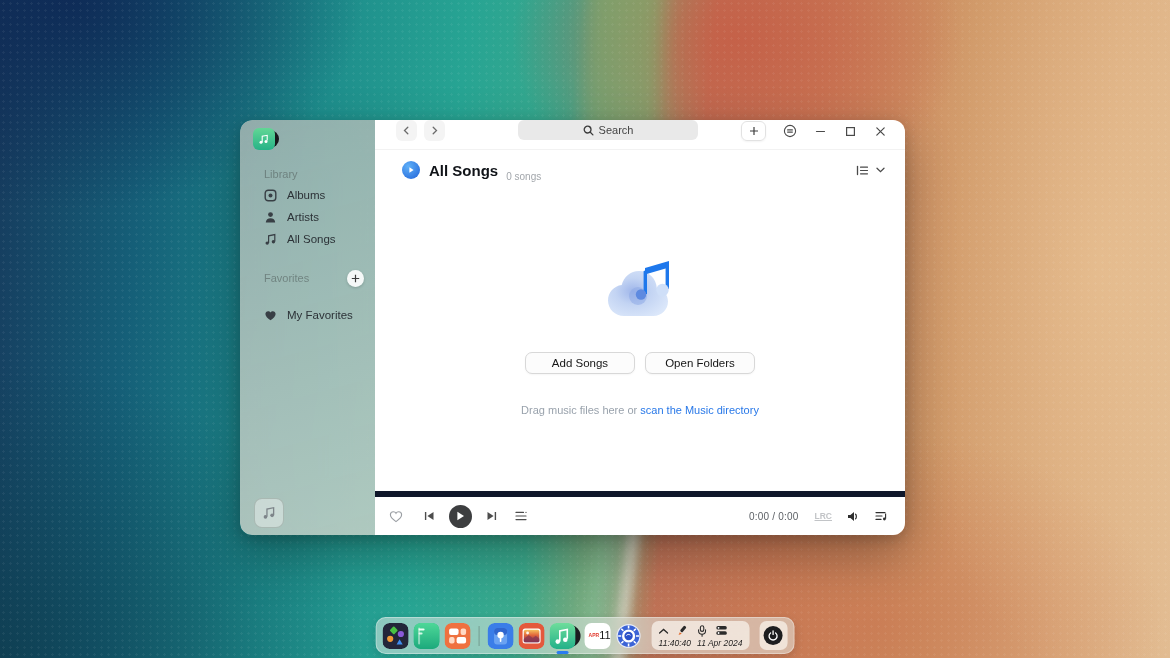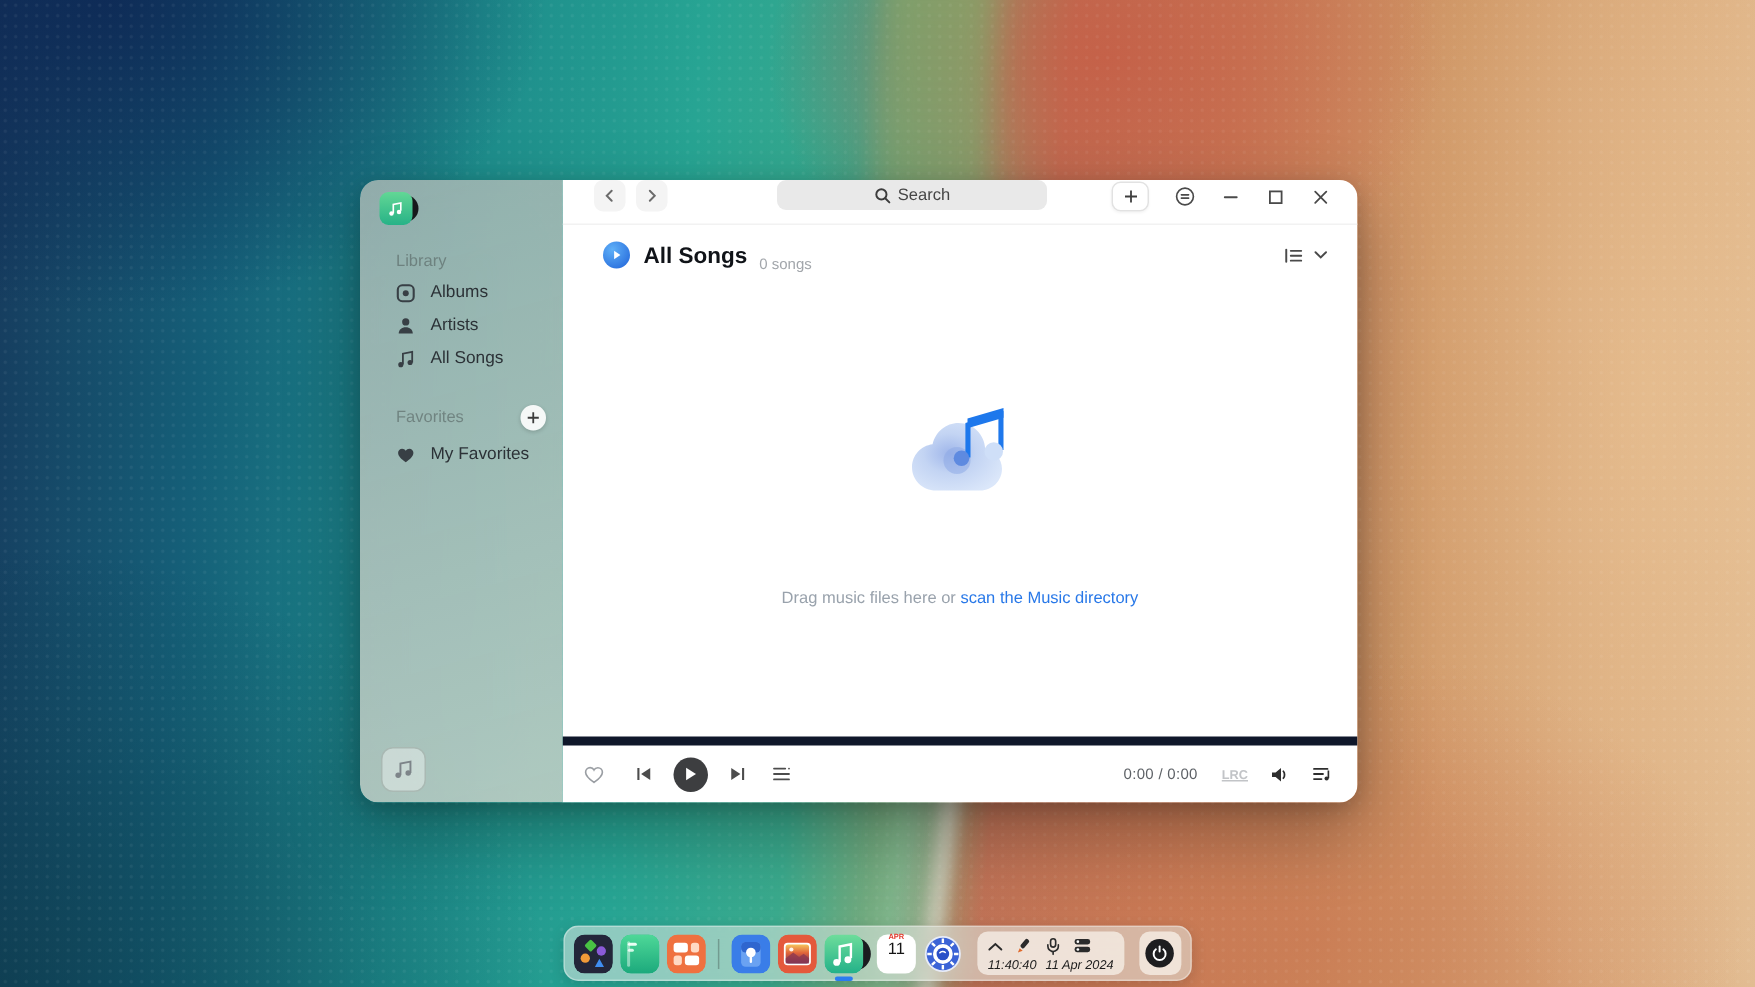--- a/index.html
+++ b/index.html
@@ -114,21 +114,21 @@
   .dock-sep { width:1px; height:20px; background:rgba(55,65,60,.35); margin:0 3px; }
   .di-tile { position:absolute; inset:0; border-radius:7px; overflow:hidden; }
   .music-dock { margin-right:4px; }
   .music-dock .vinyl { position:absolute; right:-5px; top:2px; width:22px; height:22px;
     border-radius:50%; background:#1b1c20; }
   .music-dock .vinyl::after { content:""; position:absolute; inset:7px; border-radius:50%;
     border:1.5px solid #3a3d44; }
   .run-dot { position:absolute; left:7px; bottom:-5px; width:12px; height:2.5px;
     border-radius:2px; background:#2a7cf0; }
   .cal-tile { position:absolute; inset:0; border-radius:7px; background:#fff; display:flex;
-    flex-direction:column; align-items:center; justify-content:flex-start; }
+    flex-direction:row; align-items:center; justify-content:flex-end; }
   .cal-month { font-size:5px; line-height:1; font-weight:700; color:#e23a2e; }
   .cal-day { font-size:11px; line-height:1.05; font-weight:500; color:#151515; }
 
   .tray { height:29px; margin-left:5px; border-radius:7px; background:rgba(255,253,250,.62);
     display:flex; flex-direction:column; justify-content:center; padding:2px 7px 1px;font-style:italic; }
   .tray-icons { display:flex; align-items:center; gap:9px; height:12px; }
   .tray-time { display:flex; gap:6px; margin-top:2px; font-size:8.5px; line-height:1;
     color:#1d1d1d; white-space:nowrap; }
   .power-wrap { width:28px; height:29px; margin-left:5px; border-radius:7px;
     background:rgba(255,253,250,.62); display:flex; align-items:center; justify-content:center; }
@@ -186,21 +186,21 @@
 
       <div class="playlists-row">
         <span class="side-label" style="padding-left:0">Favorites</span>
         <div class="plus-btn">
           <svg width="9" height="9" viewBox="0 0 9 9">
               <path d="M4.5 0.8v7.4M0.8 4.5h7.4" stroke="#3c3c3c" stroke-width="1.2"></path>
             </svg>
         </div>
       </div>
 
-      <div class="side-item" style="margin-top:4px">
+      <div class="side-item" style="margin-top:16px">
         <svg width="13" height="13" viewBox="0 0 13 13">
             <path d="M6.5 11.2C3.4 9 1.4 7.1 1.4 4.9c0-1.5 1.2-2.7 2.7-2.7 1 0 1.9.5 2.4 1.3.5-.8 1.4-1.3 2.4-1.3 1.5 0 2.7 1.2 2.7 2.7 0 2.2-2 4.1-5.1 6.3z" fill="#383f45"></path>
           </svg>
         <span>My Favorites</span>
       </div>
 
       <div class="mini-cover">
         <svg width="14" height="14" viewBox="0 0 13 13">
             <path d="M4.6 10V2.8l6.2-1.2v7" fill="none" stroke="#7d8489" stroke-width="1.2"></path>
             <circle cx="3.2" cy="10.1" r="1.7" fill="#7d8489"></circle>
@@ -288,20 +288,24 @@
             </radialGradient>
           </defs>
           <path d="M24 60c-9 0-16-7-16-15.5 0-8 6-14.5 13.7-15.4C23.6 21 30.6 15 39 15c9.6 0 17.4 7.6 17.8 17.1C63 33.3 68 38.7 68 45.5 68 53.5 61.5 60 53.5 60z" fill="url(#cg)"></path>
           <circle cx="38" cy="40" r="9" fill="#8ea9e6" opacity=".55"></circle>
           <path d="M45 12 69 5v6.5l-24 7z" fill="#1e78ec"></path>
           <path d="M47 14v24h-3.4V15z" fill="#1e78ec"></path>
           <path d="M69 7v26h-3.4V8z" fill="#1e78ec"></path>
           <circle cx="41" cy="38.5" r="5.2" fill="#5e8ae0"></circle>
           <circle cx="62.5" cy="34" r="6.2" fill="#cfdff8"></circle>
         </svg>
+        <div class="btn-row">
+          <button class="btn">Add Songs</button>
+          <button class="btn">Open Folders</button>
+        </div>
         <div class="drag-line">
           <span>Drag music files here or</span>
           <span class="link">scan the Music directory</span>
         </div>
       </div>
 
       <div class="playerbar">
         <div class="p-ic heart-btn">
           <svg width="14" height="13" viewBox="0 0 14 13">
               <path d="M7 11.6C3.7 9.3 1.4 7.2 1.4 4.8c0-1.7 1.3-3 3-3 1.1 0 2.1.6 2.6 1.5.5-.9 1.5-1.5 2.6-1.5 1.7 0 3 1.3 3 3 0 2.4-2.3 4.5-5.6 6.8z" fill="none" stroke="#9a9ea3" stroke-width="1.1"></path>

